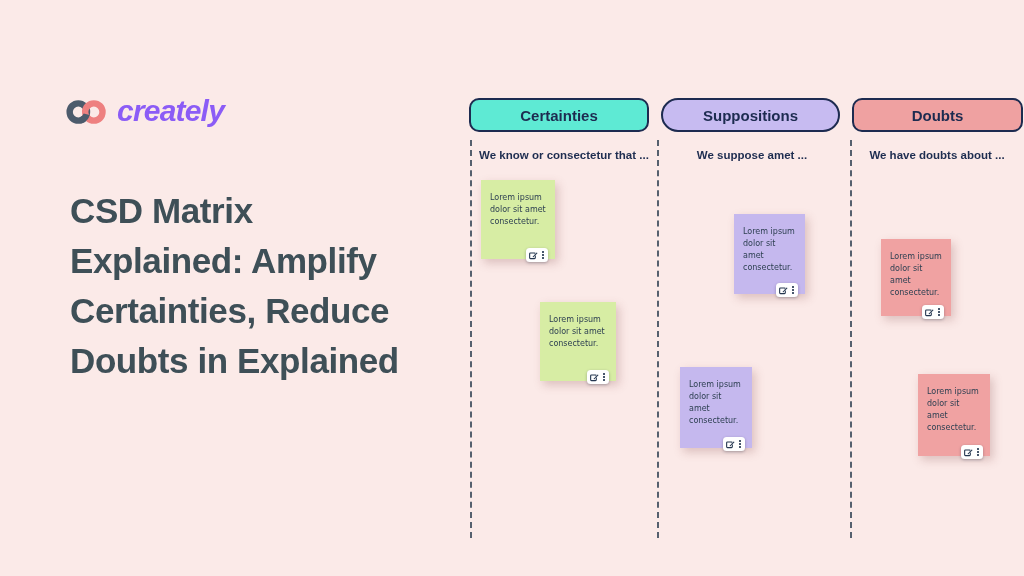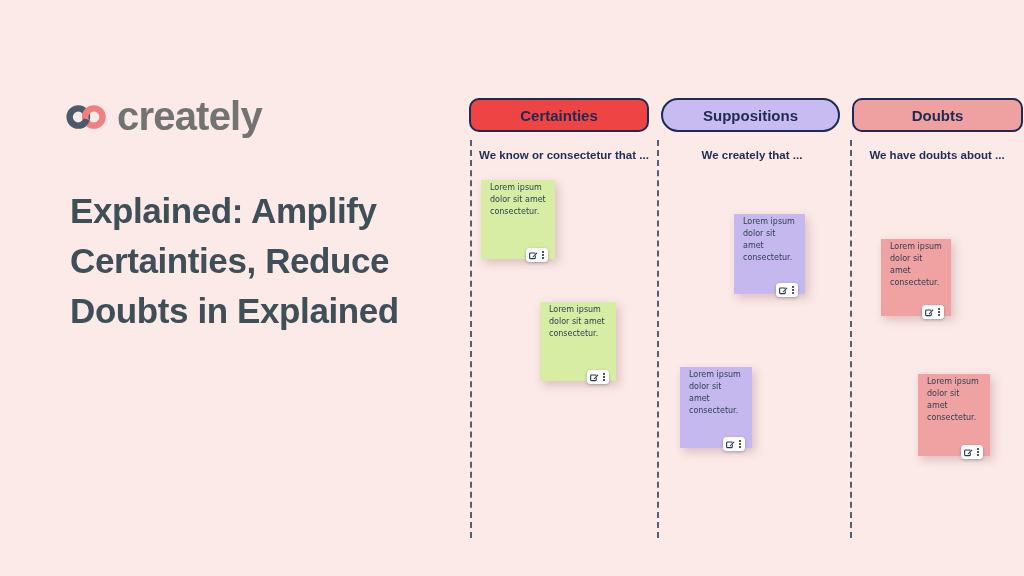--- a/index.html
+++ b/index.html
@@ -5,21 +5,21 @@
   html, body { margin:0; padding:0; background:#FBEAE8; }
   .stage {
     position:relative; width:1024px; height:576px;
     background:#FBEAE8; overflow:hidden;
     font-family:"Liberation Sans", sans-serif;
   }
 
   
   .logo { position:absolute; left:66px; top:96px; display:flex; align-items:center; gap:9px; }
   .logo-mark { width:42px; height:28px; display:block; }
-  .logo-text { font-size:40px; font-weight:bold; color:#737373; letter-spacing:-0.8px; line-height:1; padding-bottom:2px; }
+  .logo-text { font-size:30px; font-weight:bold; color:#8b5cf6; letter-spacing:-0.8px; line-height:1; padding-bottom:2px;font-style:italic; }
 
   
   .headline { position:absolute; left:70px; top:186px; }
   .headline div {
     font-size:35px; font-weight:bold; color:#3E4F57;
     line-height:50px; letter-spacing:-0.4px; white-space:nowrap;
   }
 
   
   .divider { position:absolute; top:140px; height:398px; width:0; border-left:2.5px dashed #55606E; }
@@ -42,21 +42,21 @@
   .prompt {
     position:absolute; top:149px; width:188px; text-align:center;
     font-size:11.5px; font-weight:bold; color:#1E2D50;
   }
   .prompt.pr1 { left:470px; }
   .prompt.pr2 { left:658px; }
   .prompt.pr3 { left:843px; }
 
   
   .note {
-    position:absolute; box-sizing:border-box; padding:2px 8px 0 9px;
+    position:absolute; box-sizing:border-box; padding:12px 8px 0 9px;
     font-family:"DejaVu Sans", sans-serif; font-size:8px; line-height:1.5;
     color:#2E4052; box-shadow:3px 4px 9px rgba(140,80,80,0.28);
   }
   .note.n1 { left:481px; top:180px; width:74px; height:79px; }
   .note.n2 { left:540px; top:302px; width:76px; height:79px; }
   .note.n3 { left:734px; top:214px; width:71px; height:80px; }
   .note.n4 { left:680px; top:367px; width:72px; height:81px; }
   .note.n5 { left:881px; top:239px; width:70px; height:77px; }
   .note.n6 { left:918px; top:374px; width:72px; height:82px; }
 
@@ -78,41 +78,42 @@
   <div class="logo">
     <svg class="logo-mark" viewBox="0 0 46 30" aria-hidden="true">
       <circle cx="13.5" cy="15" r="9.5" fill="none" stroke="#4C5B6C" stroke-width="7"></circle>
       <circle cx="30.5" cy="15" r="9.5" fill="none" stroke="#EE8080" stroke-width="7"></circle>
       <path d="M22.68 17.46 A9.5 9.5 0 0 1 15.96 24.18" fill="none" stroke="#4C5B6C" stroke-width="7"></path>
     </svg>
     <span class="logo-text">creately</span>
   </div>
 
   <div class="headline">
+    <div>CSD Matrix</div>
     <div>Explained: Amplify</div>
     <div>Certainties, Reduce</div>
     <div>Doubts in Explained</div>
   </div>
 
   <div class="divider d1"></div>
   <div class="divider d2"></div>
   <div class="divider d3"></div>
 
-  <div class="pill p1" style="background: #ef4444;">
+  <div class="pill p1" style="background: #5eead4;">
     <span>Certainties</span>
   </div>
   <div class="pill p2" style="background: rgb(199, 187, 241);">
     <span>Suppositions</span>
   </div>
   <div class="pill p3" style="background: rgb(239, 161, 161);">
     <span>Doubts</span>
   </div>
 
   <div class="prompt pr1">We know or consectetur that ...</div>
-  <div class="prompt pr2">We creately that ...</div>
+  <div class="prompt pr2">We suppose amet ...</div>
   <div class="prompt pr3">We have doubts about ...</div>
 
   <div class="note n1" style="background: rgb(215, 237, 164);">
     <span>Lorem ipsum dolor sit amet consectetur.</span>
     <span class="note-toolbar">
       <svg class="edit-icon" viewBox="0 0 14 14" aria-hidden="true">
         <rect x="1" y="3" width="8.8" height="8.8" rx="1.3" fill="none" stroke="#24364F" stroke-width="1.7"></rect>
         <path d="M5.4 8.9 L12 2.1 L13.4 3.5 L6.8 10.3 Z" fill="#24364F" stroke="#ffffff" stroke-width="0.7"></path>
       </svg>
       <span class="kebab">

